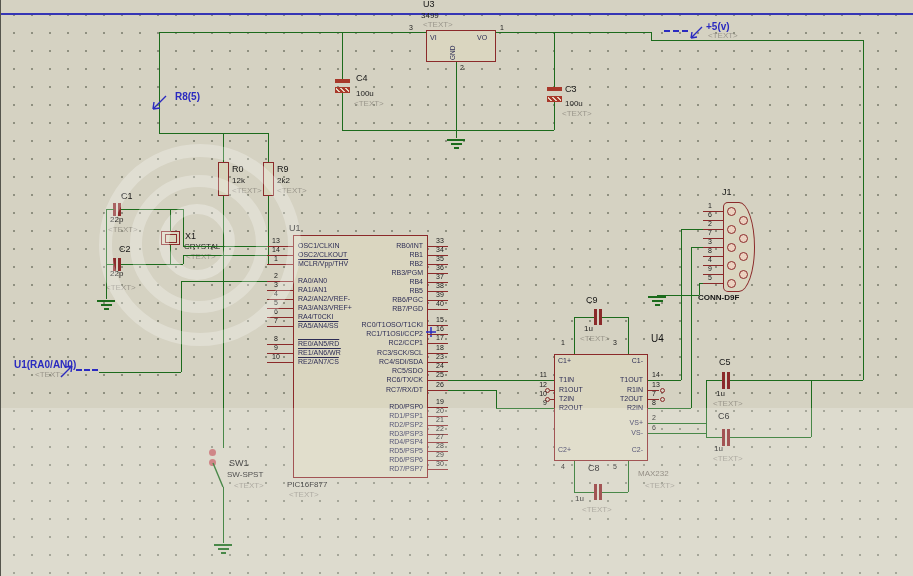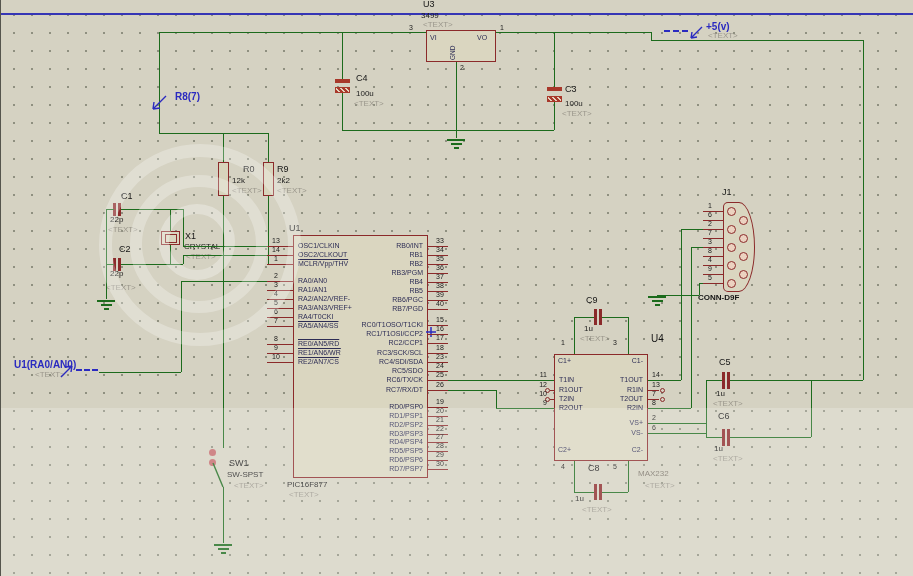--- a/index.html
+++ b/index.html
@@ -75,24 +75,24 @@
   <div class="dash" style="left:663px;top:30px;width:24px;"></div>
   <svg class="abs" style="left:686px;top:24px;z-index:5;" width="18" height="18">
     <path d="M15 3 L4 14 M4 14 L10 13 M4 14 L5 8" stroke="#2a2ac0" stroke-width="1.4" fill="none"></path>
   </svg>
   <div class="blue" style="left:705px;top:22px;">+5(v)</div>
   <div class="txtph" style="left:707px;top:32px;">&lt;TEXT&gt;</div>
 
   <svg class="abs" style="left:148px;top:93px;z-index:5;" width="20" height="20">
     <path d="M17 3 L4 16 M4 16 L11 15 M4 16 L5 9" stroke="#2a2ac0" stroke-width="1.4" fill="none"></path>
   </svg>
-  <div class="blue" style="left:174px;top:92px;">R8(7)</div>
+  <div class="blue" style="left:174px;top:92px;">R8(5)</div>
 
   <div class="resistor" style="left:217px;top:162px;width:11px;height:34px;"></div>
-  <div class="lbl" style="left:242px;top:165px;">R0</div>
+  <div class="lbl" style="left:231px;top:165px;">R0</div>
   <div class="val" style="left:231px;top:177px;">12k</div>
   <div class="txtph" style="left:231px;top:187px;">&lt;TEXT&gt;</div>
   <div class="resistor" style="left:262px;top:162px;width:11px;height:34px;"></div>
   <div class="lbl" style="left:276px;top:165px;">R9</div>
   <div class="val" style="left:276px;top:177px;">2k2</div>
   <div class="txtph" style="left:276px;top:187px;">&lt;TEXT&gt;</div>
 
   <div class="abs" style="left:112px;top:203px;width:8px;height:13px;">
     <div class="plate" style="left:0;top:0;width:2.5px;height:13px;"></div>
     <div class="plate" style="left:5px;top:0;width:2.5px;height:13px;"></div>

